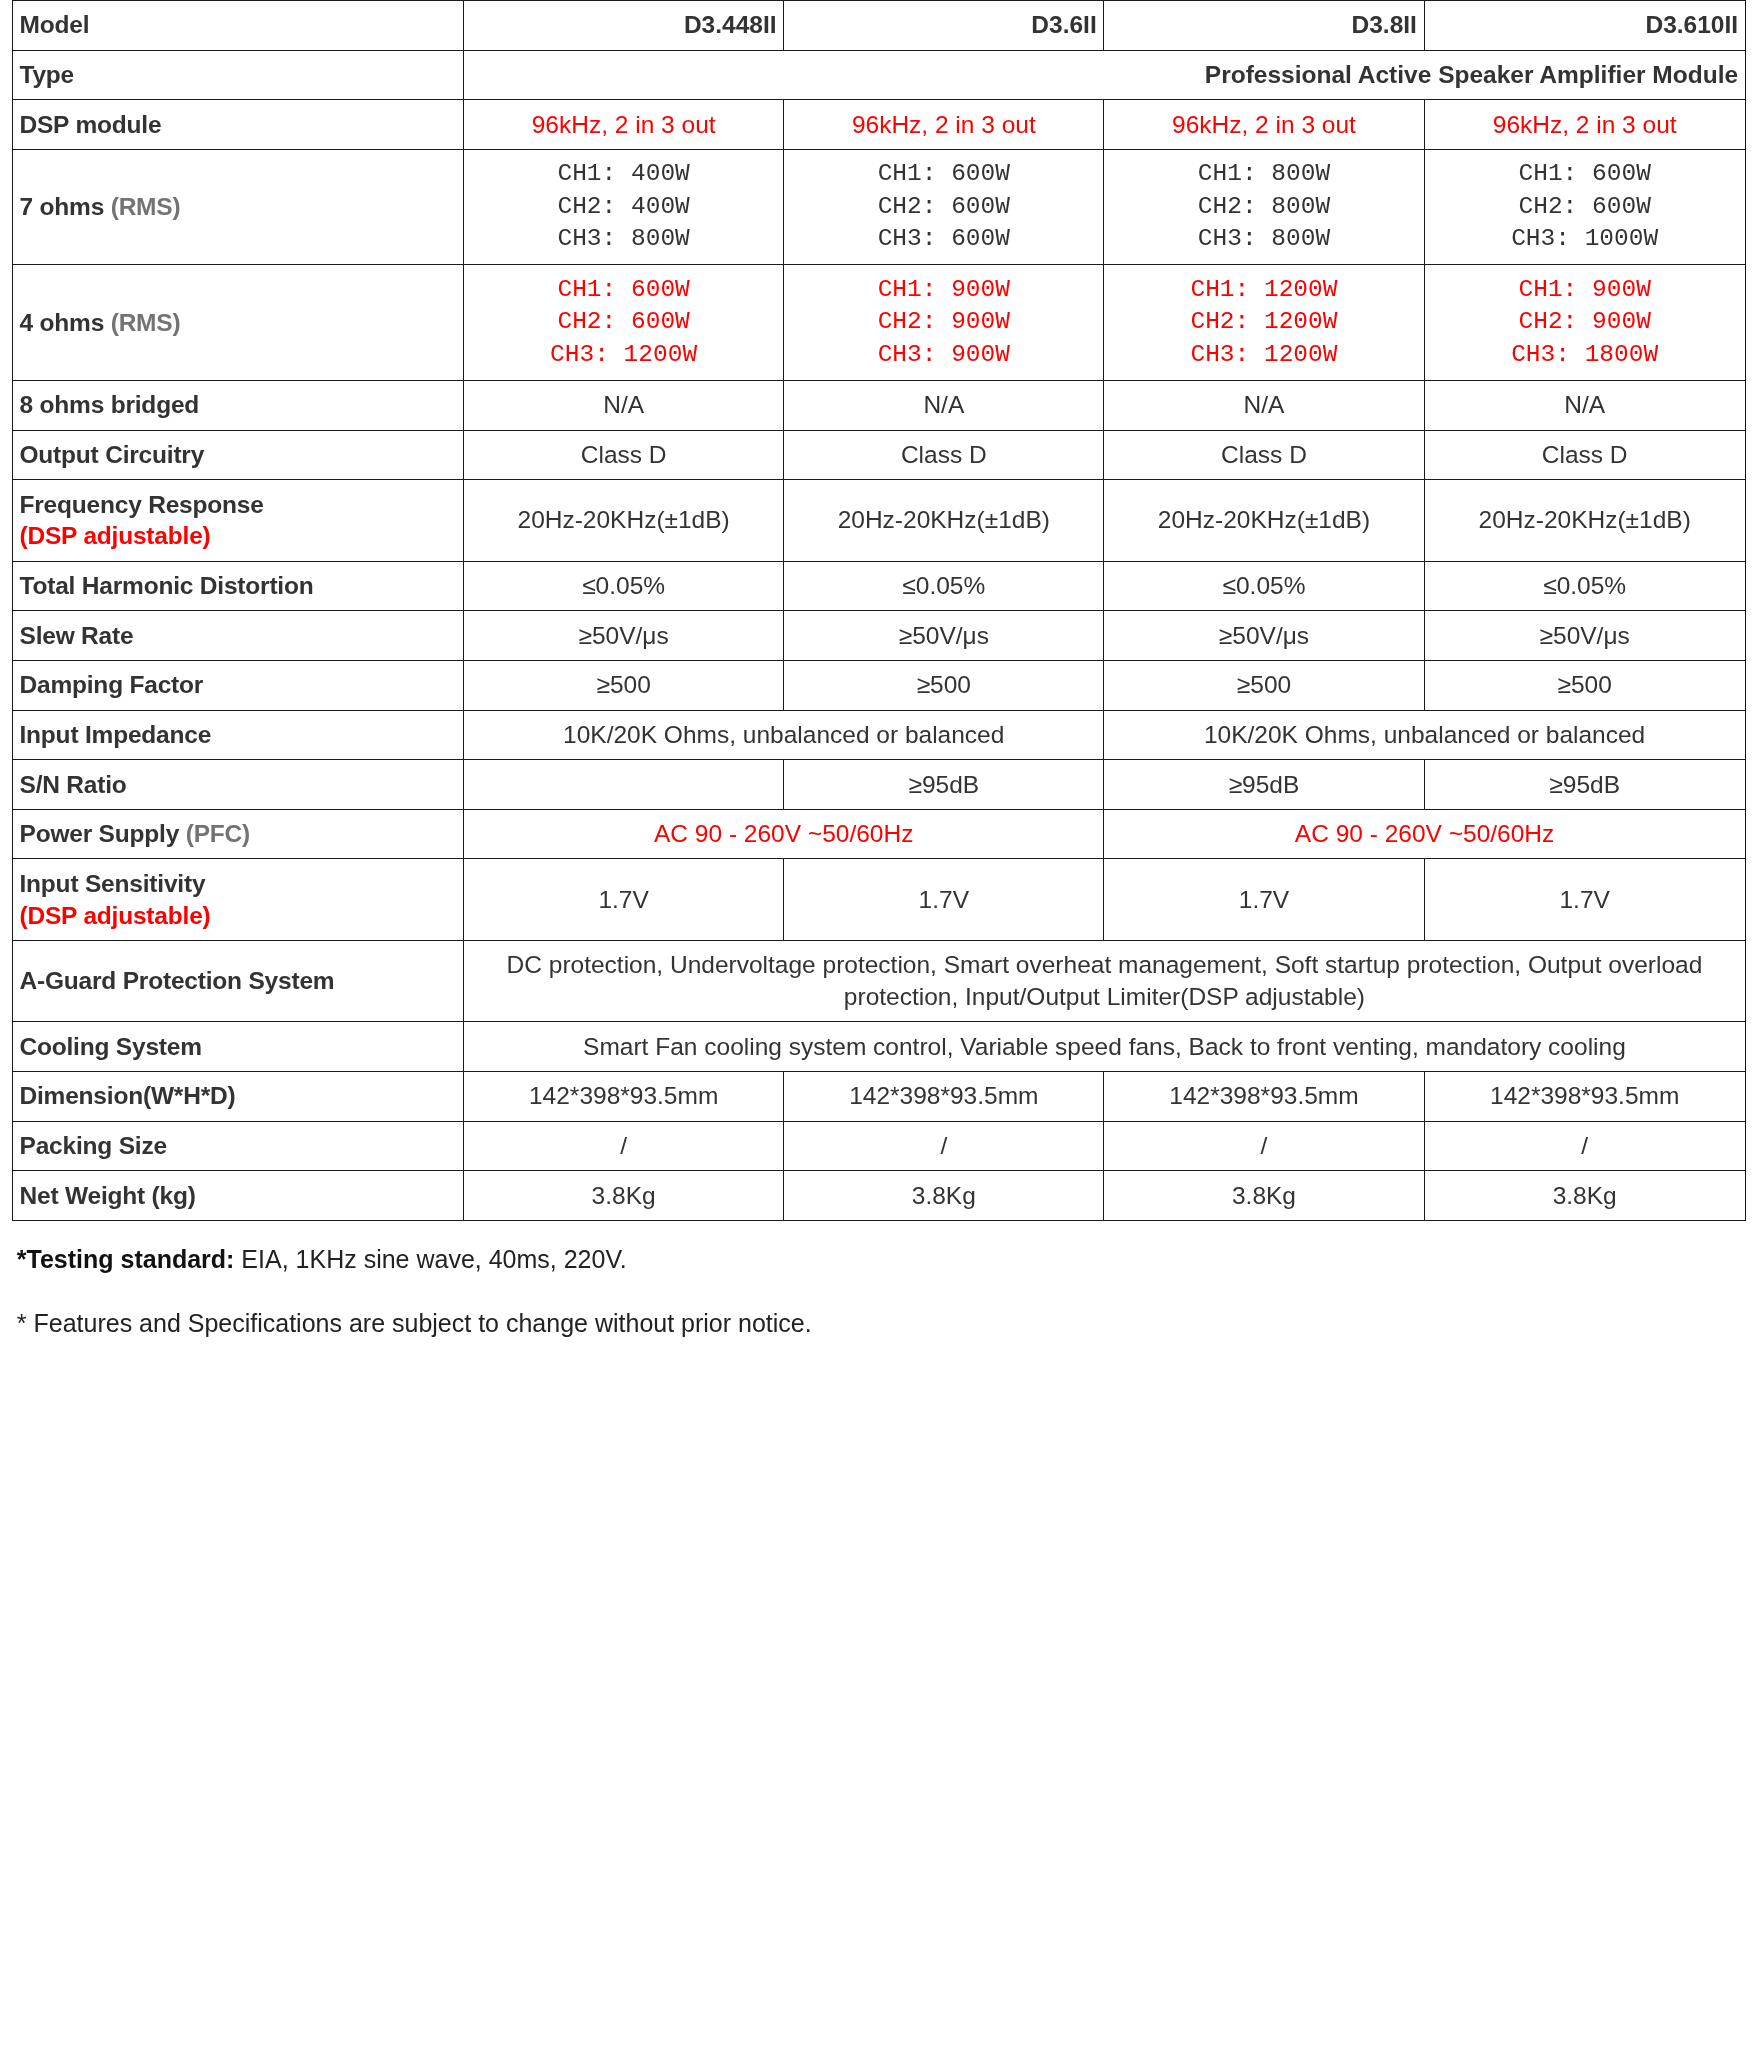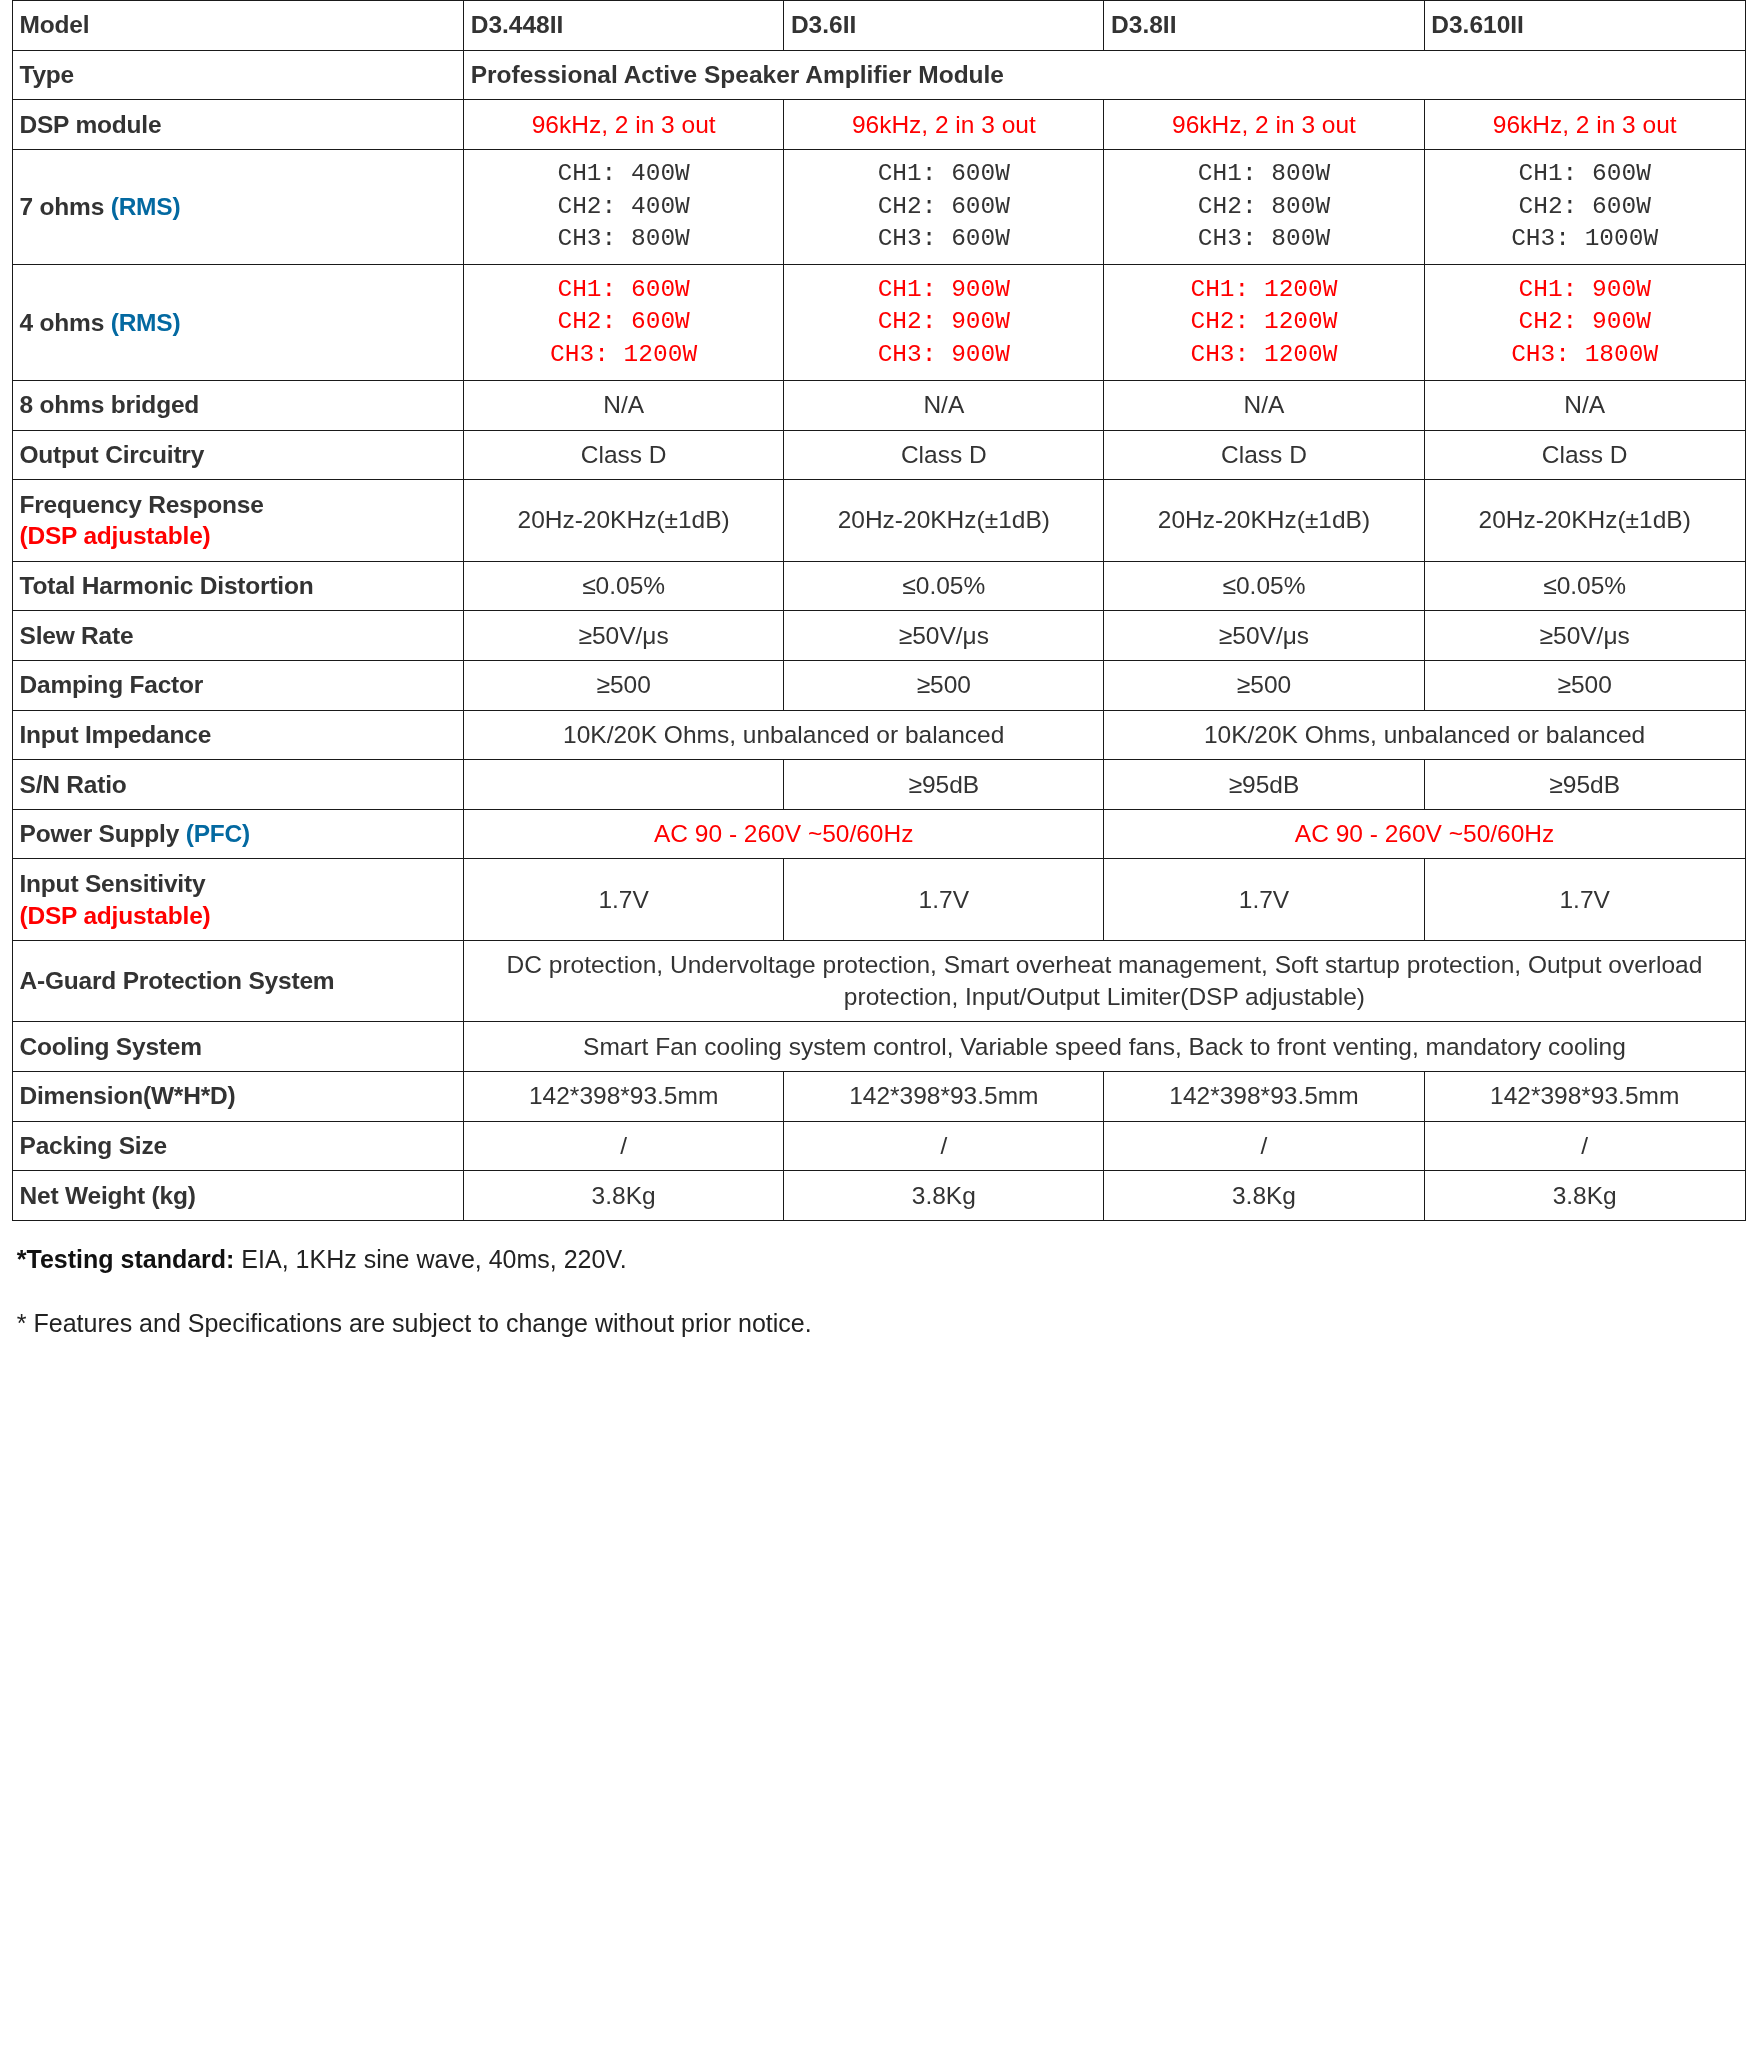--- a/index.html
+++ b/index.html
@@ -43,21 +43,21 @@
     width: 451px;
     font-weight: bold;
     text-align: left;
     padding-left: 10px;
     padding-right: 5px;
     font-size: 25px;
     color: #2b2b2b;
     letter-spacing: -0.2px;
   }
   td.label .sub {
-    color: #0369a1;
+    color: #737373;
     font-weight: bold;
   }
   td.label .line2 {
     display: block;
     color: #ff0000;
     font-weight: bold;
   }
 
   
   td.val {
@@ -69,21 +69,21 @@
   td.val.empty { }
 
   td.val .ch {
     display: block;
     line-height: 1.33;
     white-space: nowrap;
     font-family: Liberation Mono, monospace;
   }
 
   td.head {
-    text-align: left;
+    text-align: right;
     font-weight: bold;
     font-size: 26px;
     color: #2b2b2b;
   }
 
   td.wide {
     text-align: center;
     line-height: 1.34;
   }
 

